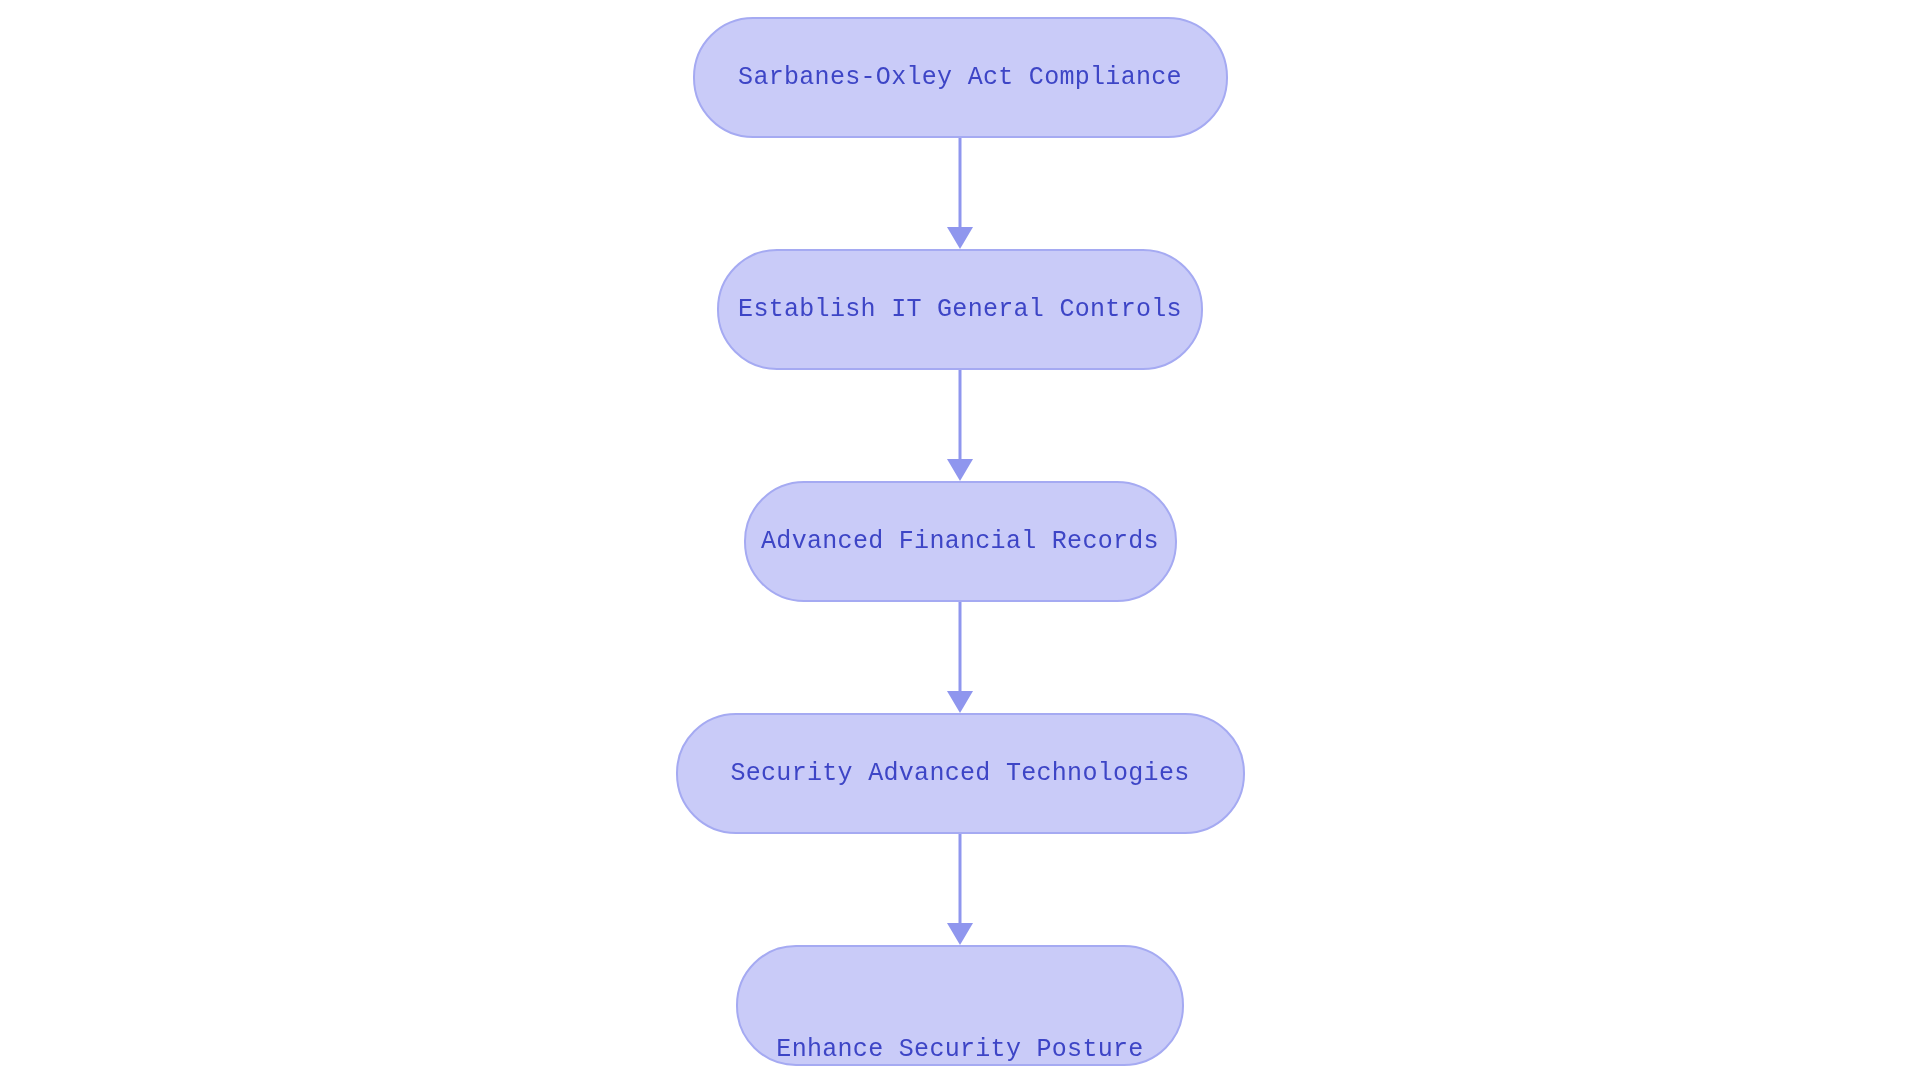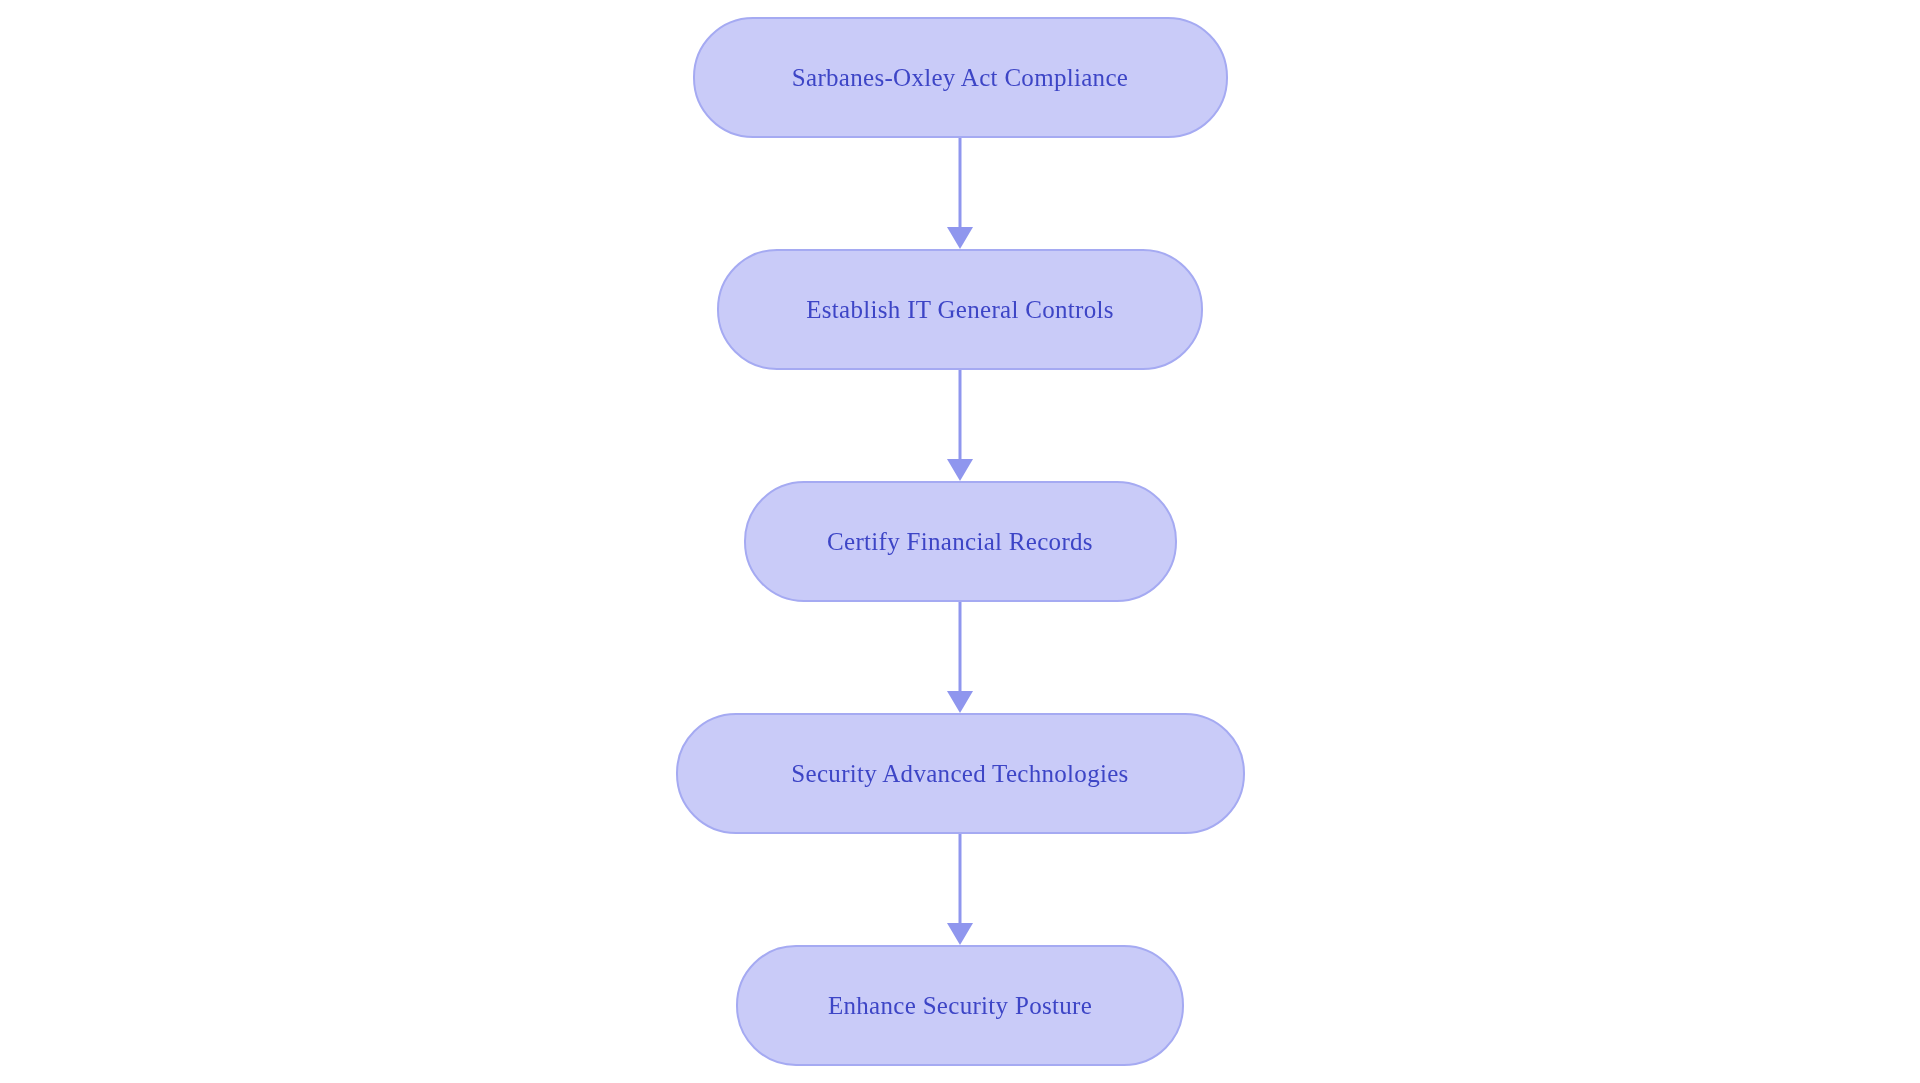--- a/index.html
+++ b/index.html
@@ -10,21 +10,21 @@
     --background: #ffffff;
   }
   * { margin: 0; padding: 0; box-sizing: border-box; }
   html, body { background: var(--background); }
   .canvas {
     position: relative;
     width: 1920px;
     height: 1083px;
     background: var(--background);
     overflow: hidden;
-    font-family: Liberation Serif, serif;
+    font-family: Liberation Mono, monospace;
   }
   .flow {
     position: absolute;
     left: 0;
     top: 17px;
     width: 100%;
     display: flex;
     flex-direction: column;
     align-items: center;
   }
@@ -35,21 +35,21 @@
     background: var(--node-fill);
     display: flex;
     align-items: center;
     justify-content: center;
     flex: 0 0 auto;
   }
   .node-1 { width: 535px; }
   .node-2 { width: 486px; }
   .node-3 { width: 433px; }
   .node-4 { width: 569px; }
-  .node-5 { width: 448px; }
+  .node-5 { width: 448px; align-items: flex-end; }
   .node-label {
     color: var(--node-text);
     font-size: 25px;
     font-weight: 400;
     letter-spacing: 0.3px;
     white-space: nowrap;
   }
   .arrow {
     flex: 0 0 auto;
     display: block;
@@ -73,21 +73,21 @@
     <div class="node node-2">
       <span class="node-label">Establish IT General Controls</span>
     </div>
 
     <svg class="arrow" width="28" height="111" viewBox="0 0 28 111">
       <line x1="14" y1="0" x2="14" y2="92" stroke-width="3" stroke="#8f96ee"></line>
       <polygon points="1,89 27,89 14,111" fill="#8f96ee"></polygon>
     </svg>
 
     <div class="node node-3">
-      <span class="node-label">Certify Financial Records</span>
+      <span class="node-label">Advanced Financial Records</span>
     </div>
 
     <svg class="arrow" width="28" height="111" viewBox="0 0 28 111">
       <line x1="14" y1="0" x2="14" y2="92" stroke-width="3" stroke="#8f96ee"></line>
       <polygon points="1,89 27,89 14,111" fill="#8f96ee"></polygon>
     </svg>
 
     <div class="node node-4">
       <span class="node-label">Security Advanced Technologies</span>
     </div>

